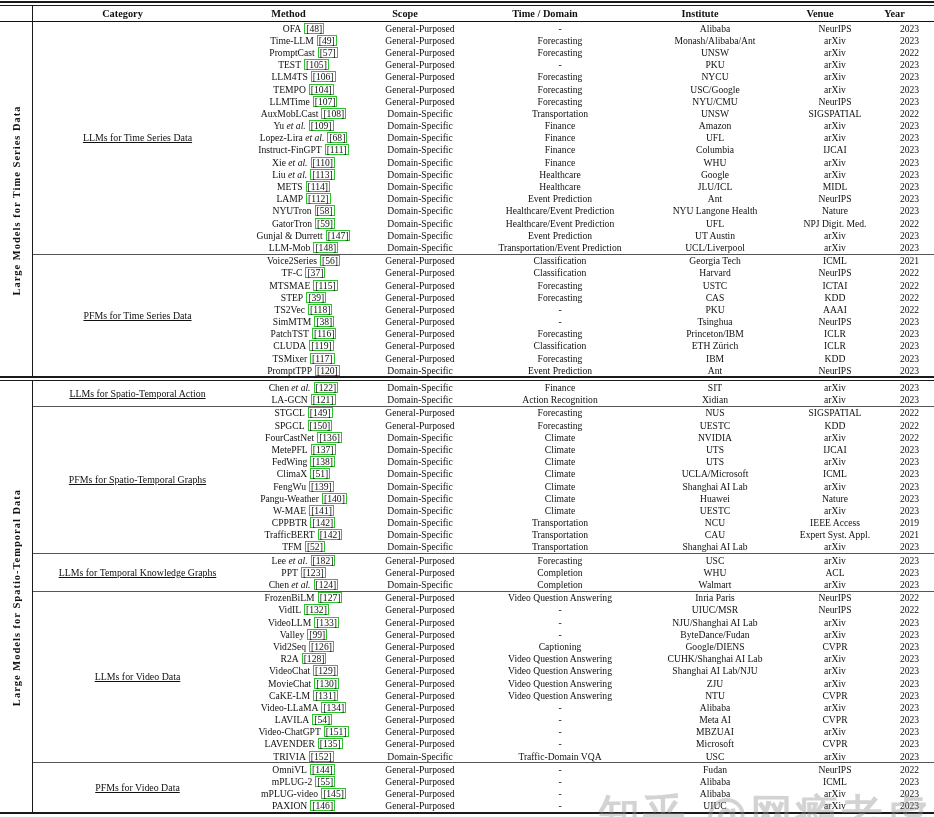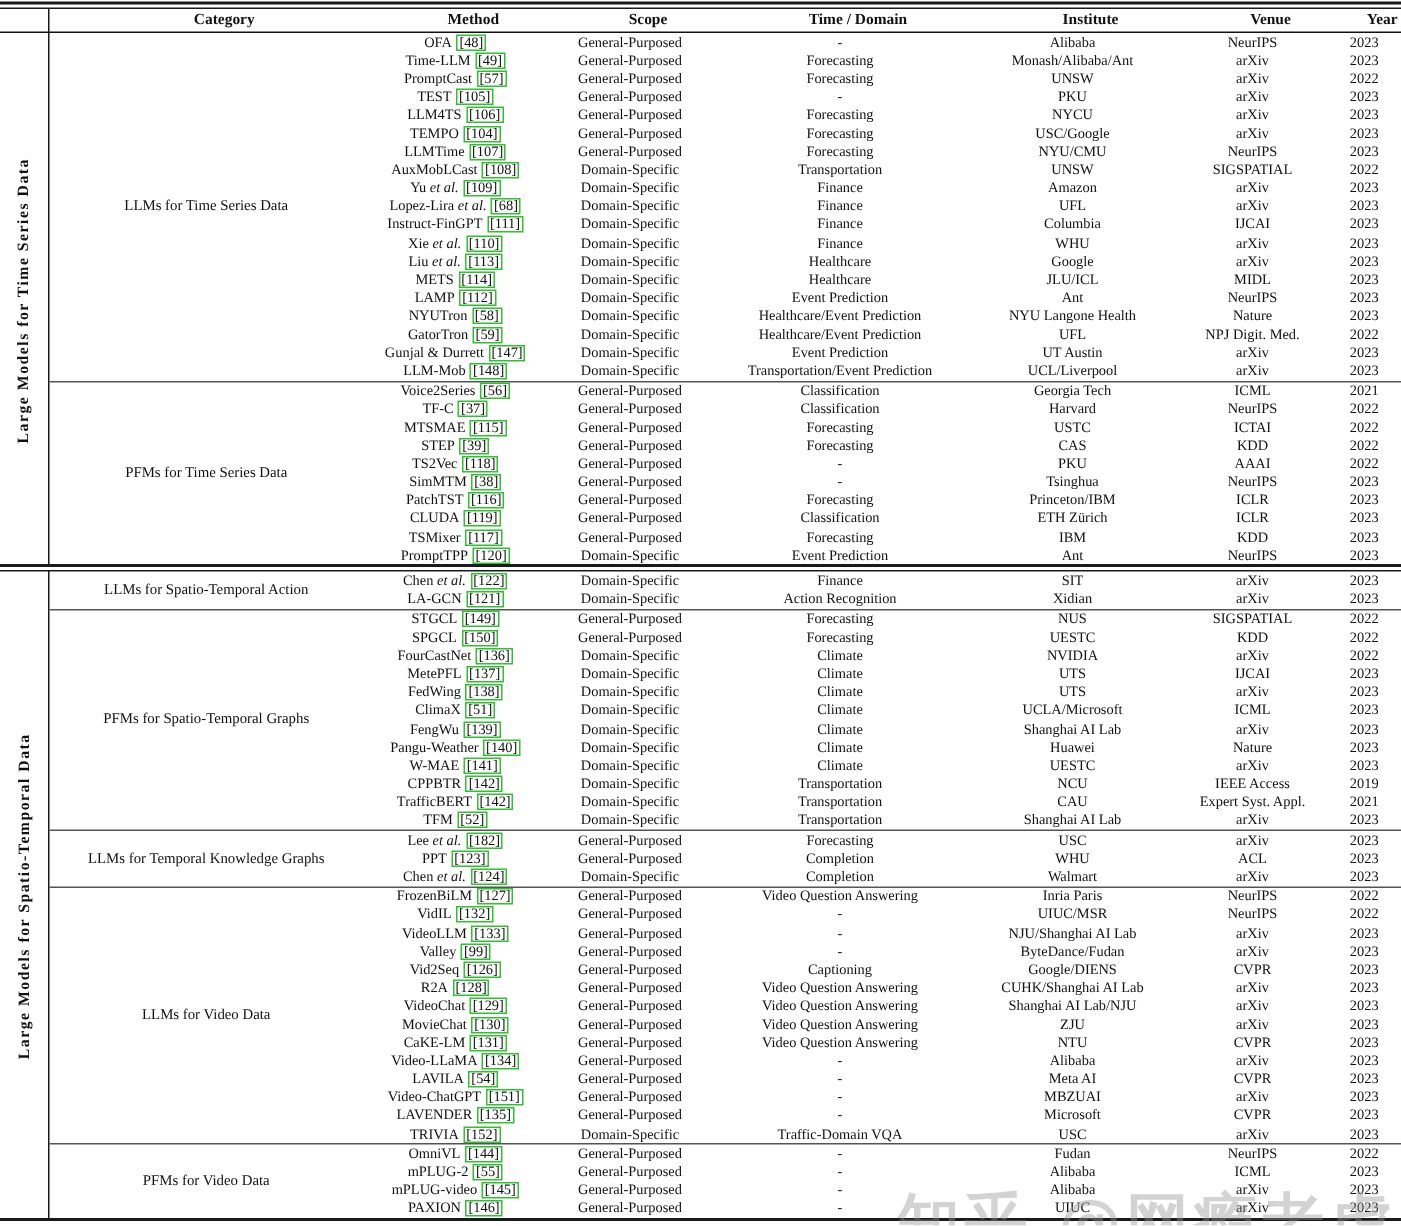--- a/index.html
+++ b/index.html
@@ -3,26 +3,26 @@
 <meta charset="utf-8">
 <style>
   html,body{margin:0;padding:0;background:#fff;}
   .page{position:relative;width:934px;height:817px;background:#fff;overflow:hidden;
         font-family:"Liberation Serif","DejaVu Serif",serif;color:#111;}
   .rule{position:absolute;left:0;width:934px;background:#1a1a1a;}
   .vdiv{position:absolute;left:32px;top:6px;width:1px;height:807px;background:#1a1a1a;}
   .side{position:absolute;left:0;width:33px;display:flex;align-items:center;justify-content:center;}
   .side span{transform:rotate(-90deg);white-space:nowrap;font-weight:bold;font-size:10.5px;letter-spacing:1px;}
   .main{position:absolute;left:33px;top:6px;width:901px;}
-  .thead{margin-left:-33px;width:934px;padding-left:45px;box-sizing:border-box;
+  .thead{margin-left:-33px;width:934px;padding-left:18px;box-sizing:border-box;
          border-bottom:1px solid #111;height:16px;display:grid;
          grid-template-columns:209px 123px 110px 170px 140px 100px 49px;}
   .thead .hc{display:flex;align-items:center;justify-content:center;font-weight:bold;font-size:10.3px;}
   .group{display:flex;}
-  .cat{width:209px;display:flex;align-items:center;justify-content:center;font-size:9.9px;text-align:left;}
+  .cat{width:209px;display:flex;align-items:center;justify-content:center;font-size:9.9px;text-align:left;text-decoration:underline;}
   .rows{width:692px;}
   .row{display:grid;grid-template-columns:123px 110px 170px 140px 100px 49px;height:12.2px;}
   .cell{display:flex;align-items:center;justify-content:center;font-size:9.6px;white-space:nowrap;overflow:visible;}
   .cite{border:1px solid var(--cite,#2fc12f);padding:0 1px;margin-left:3px;line-height:9px;}
   .sep{height:1px;background:#555;}
   .sep-double{margin-left:-33px;width:934px;}
   .sep-double .l{height:1.3px;background:#1a1a1a;}
   .sep-double .g{height:2.4px;background:#fff;}
   .bottom-rule{margin-left:-33px;width:934px;height:2px;background:#1a1a1a;}
   .watermark{position:absolute;left:598px;top:787px;z-index:6;pointer-events:none;

